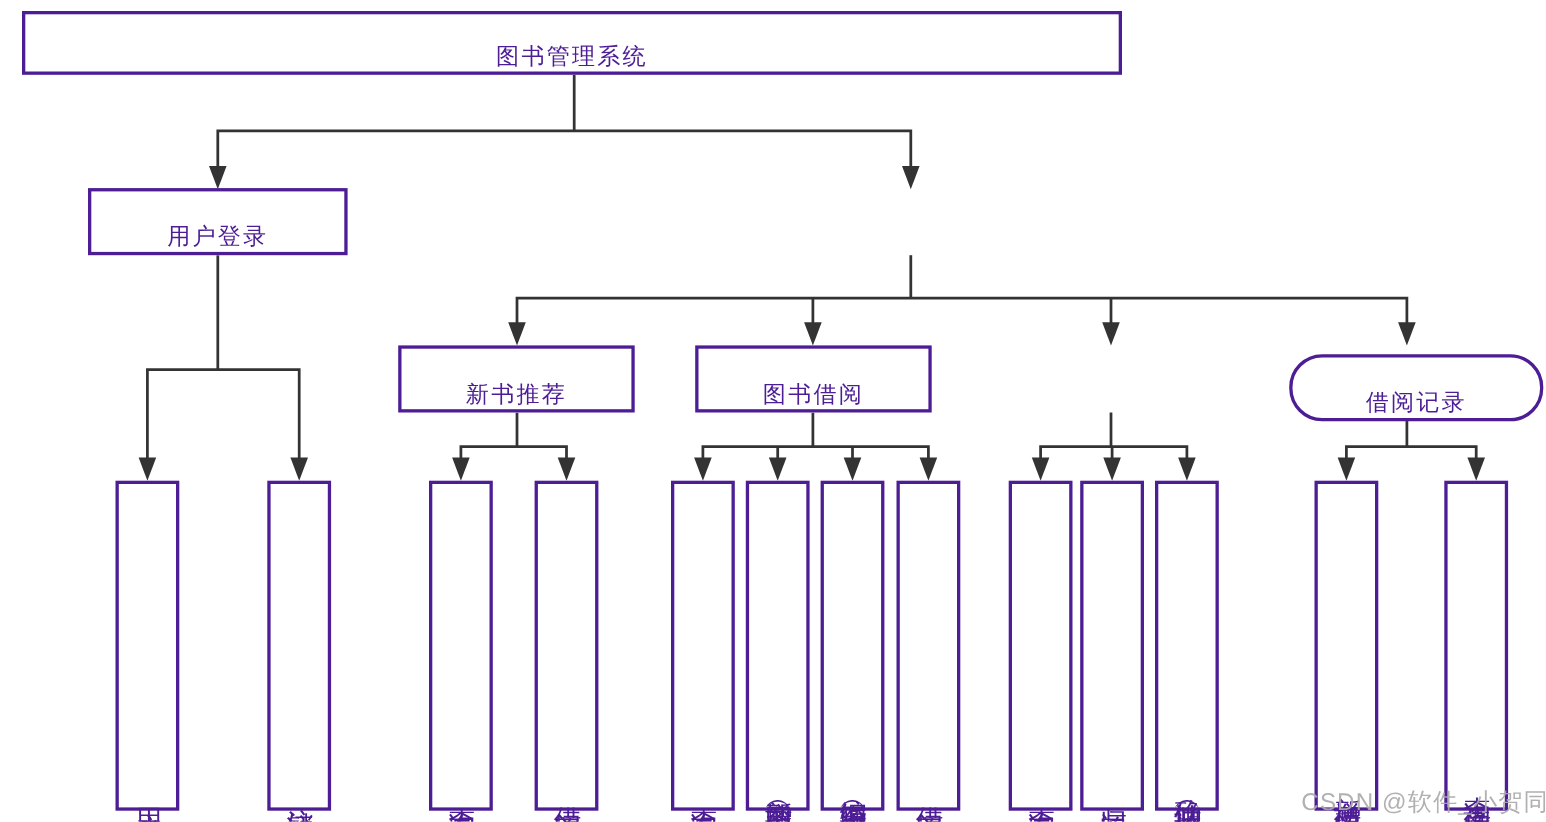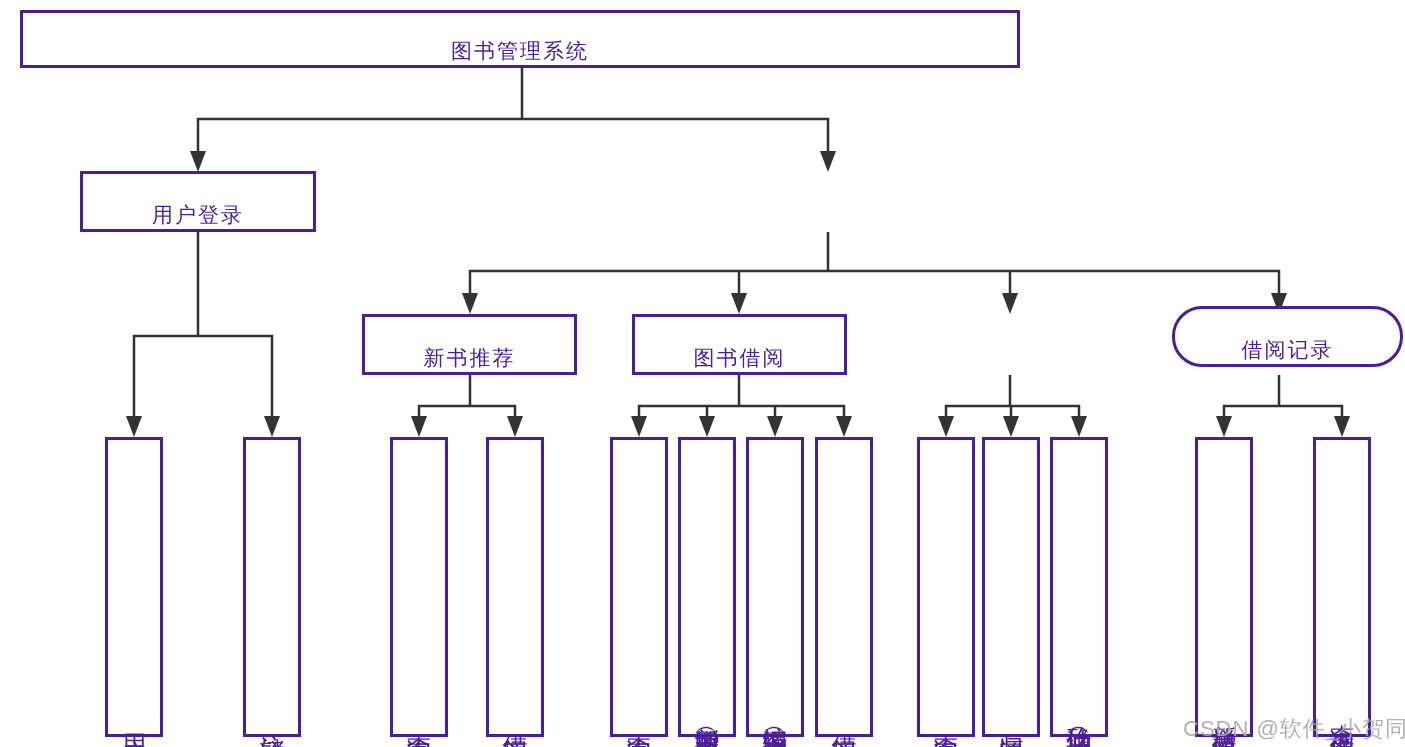--- a/index.html
+++ b/index.html
@@ -135,21 +135,21 @@
   <div class="box" style="left:80px; top:171px; width:236px; height:61px;">
     <span class="h-label">用户登录</span>
   </div>
 
   <div class="box" style="left:362px; top:314px; width:215px; height:61px;font-family:Liberation Mono, monospace;">
     <span class="h-label">新书推荐</span>
   </div>
   <div class="box" style="left:632px; top:314px; width:215px; height:61px;">
     <span class="h-label">图书借阅</span>
   </div>
-  <div class="box" style="left:1172px; top:306px; width:231px; height:61px;border-radius:30px;">
+  <div class="box" style="left:1172px; top:322px; width:231px; height:61px;border-radius:30px;">
     <span class="h-label">借阅记录</span>
   </div>
 
   <div class="box leaf-box" style="left:105px;">
     <span class="v-label">用户登录</span>
   </div>
   <div class="box leaf-box" style="left:243px;">
     <span class="v-label">注销登录</span>
   </div>
 

